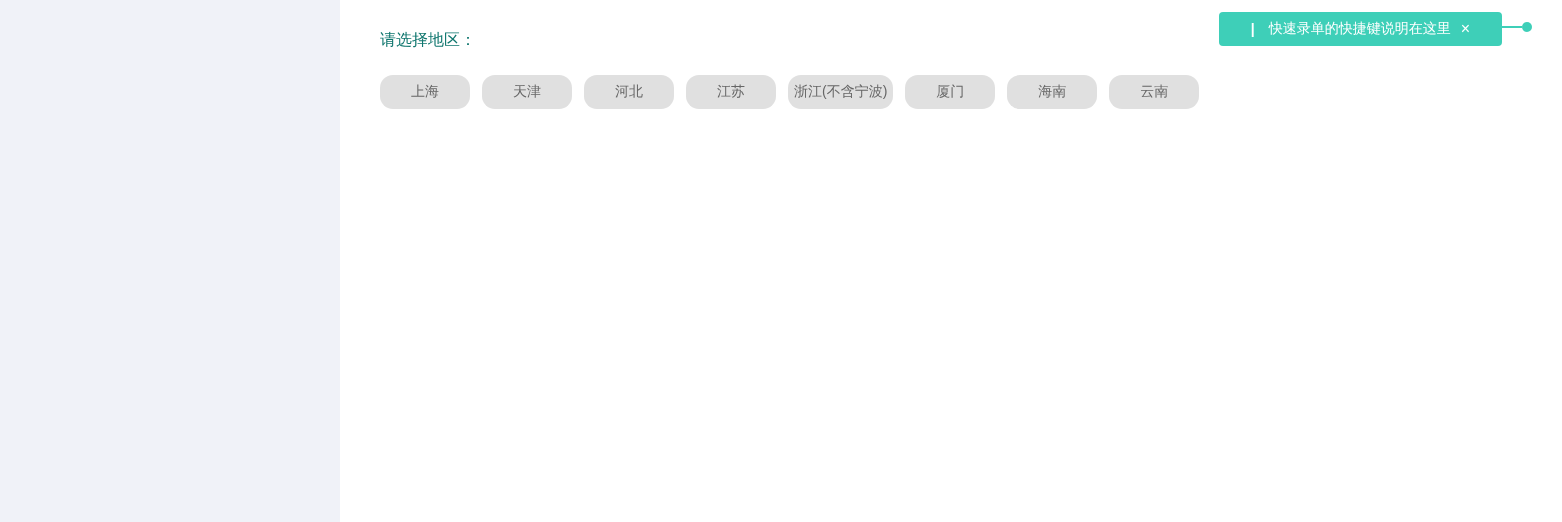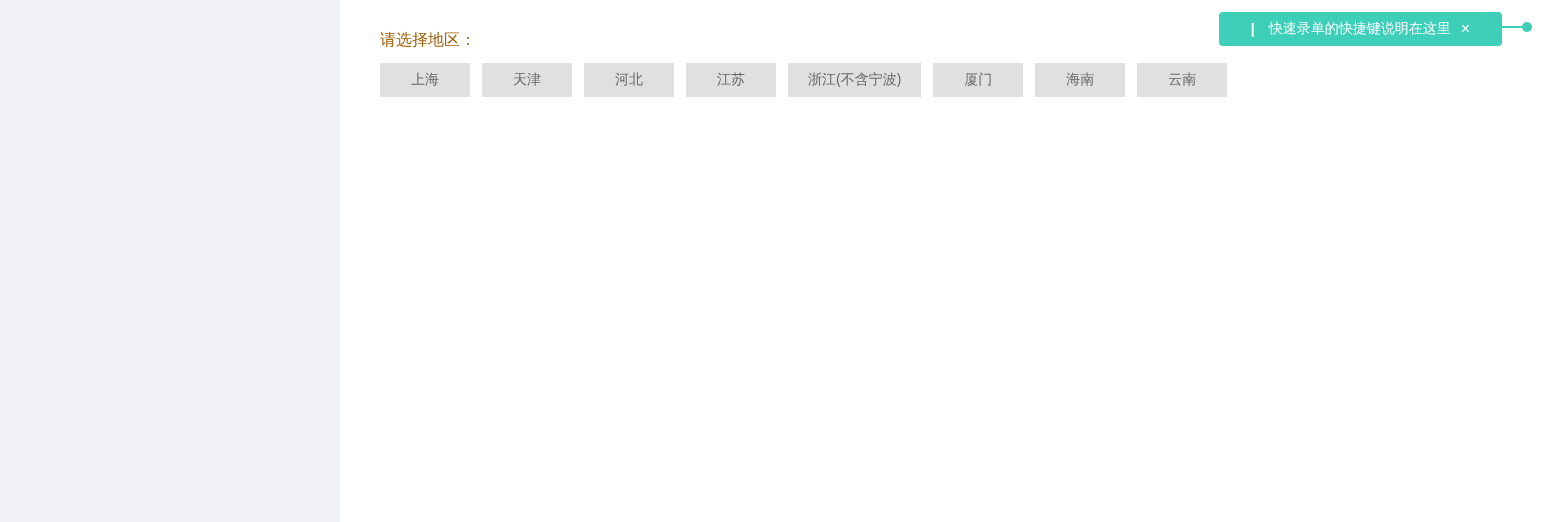--- a/index.html
+++ b/index.html
@@ -31,36 +31,36 @@
       left: 340px;
       top: 0;
       right: 0;
       bottom: 0;
       background: #ffffff;
       padding: 30px 40px;
     }
 
     .page-label {
       font-size: 16px;
-      color: #a16207;
-      margin-bottom: 12px;
+      color: #0f766e;
+      margin-bottom: 24px;
       font-weight: 500;
     }
 
     .region-buttons {
       display: flex;
       flex-wrap: wrap;
       gap: 12px;
     }
 
     .region-btn {
       background: #e0e0e0;
       border: none;
-      border-radius: 0;
-      padding: 8px 20px;
+      border-radius: 13px;
+      padding: 8px 6px;
       color: #666;
       font-size: 14px;
       cursor: pointer;
       min-width: 90px;
       text-align: center;
       font-family: 'Microsoft YaHei', 'PingFang SC', sans-serif;
     }
 
     
     .tooltip-bar {

